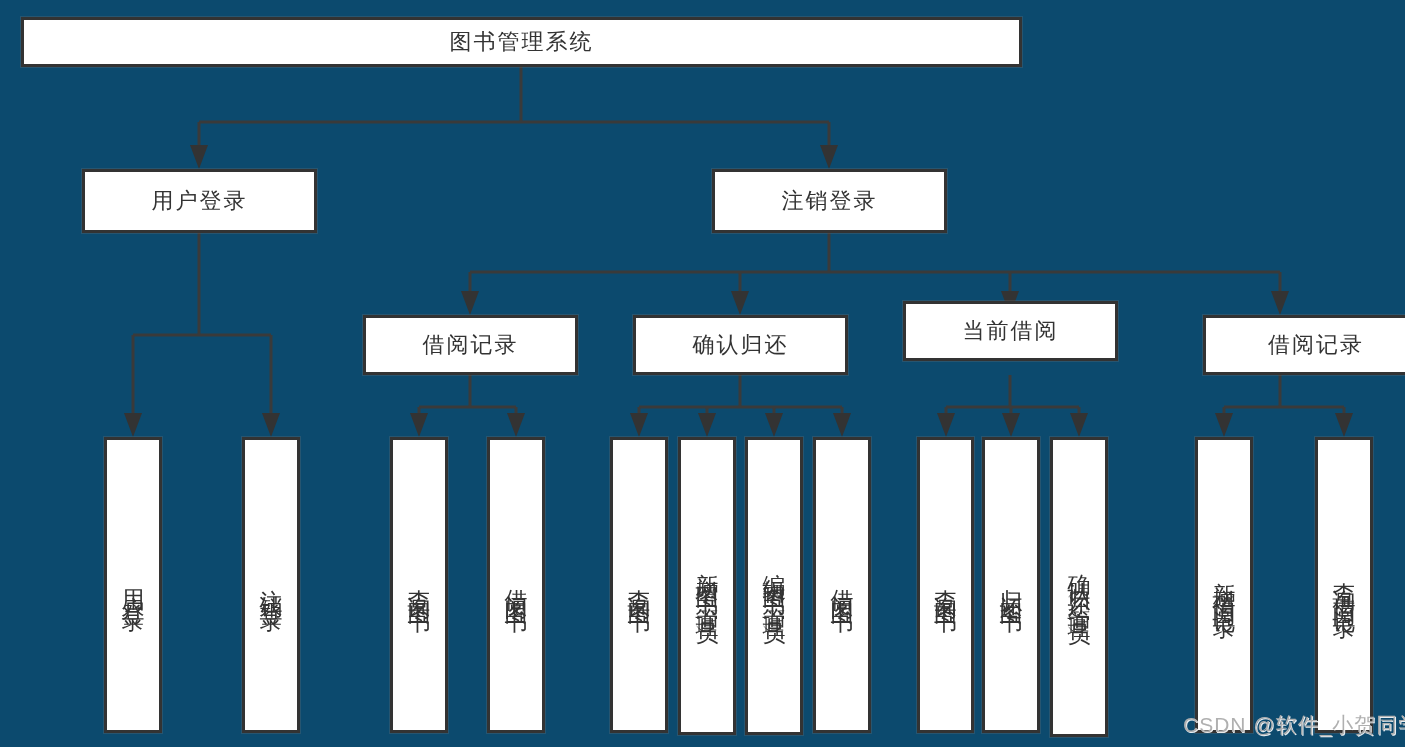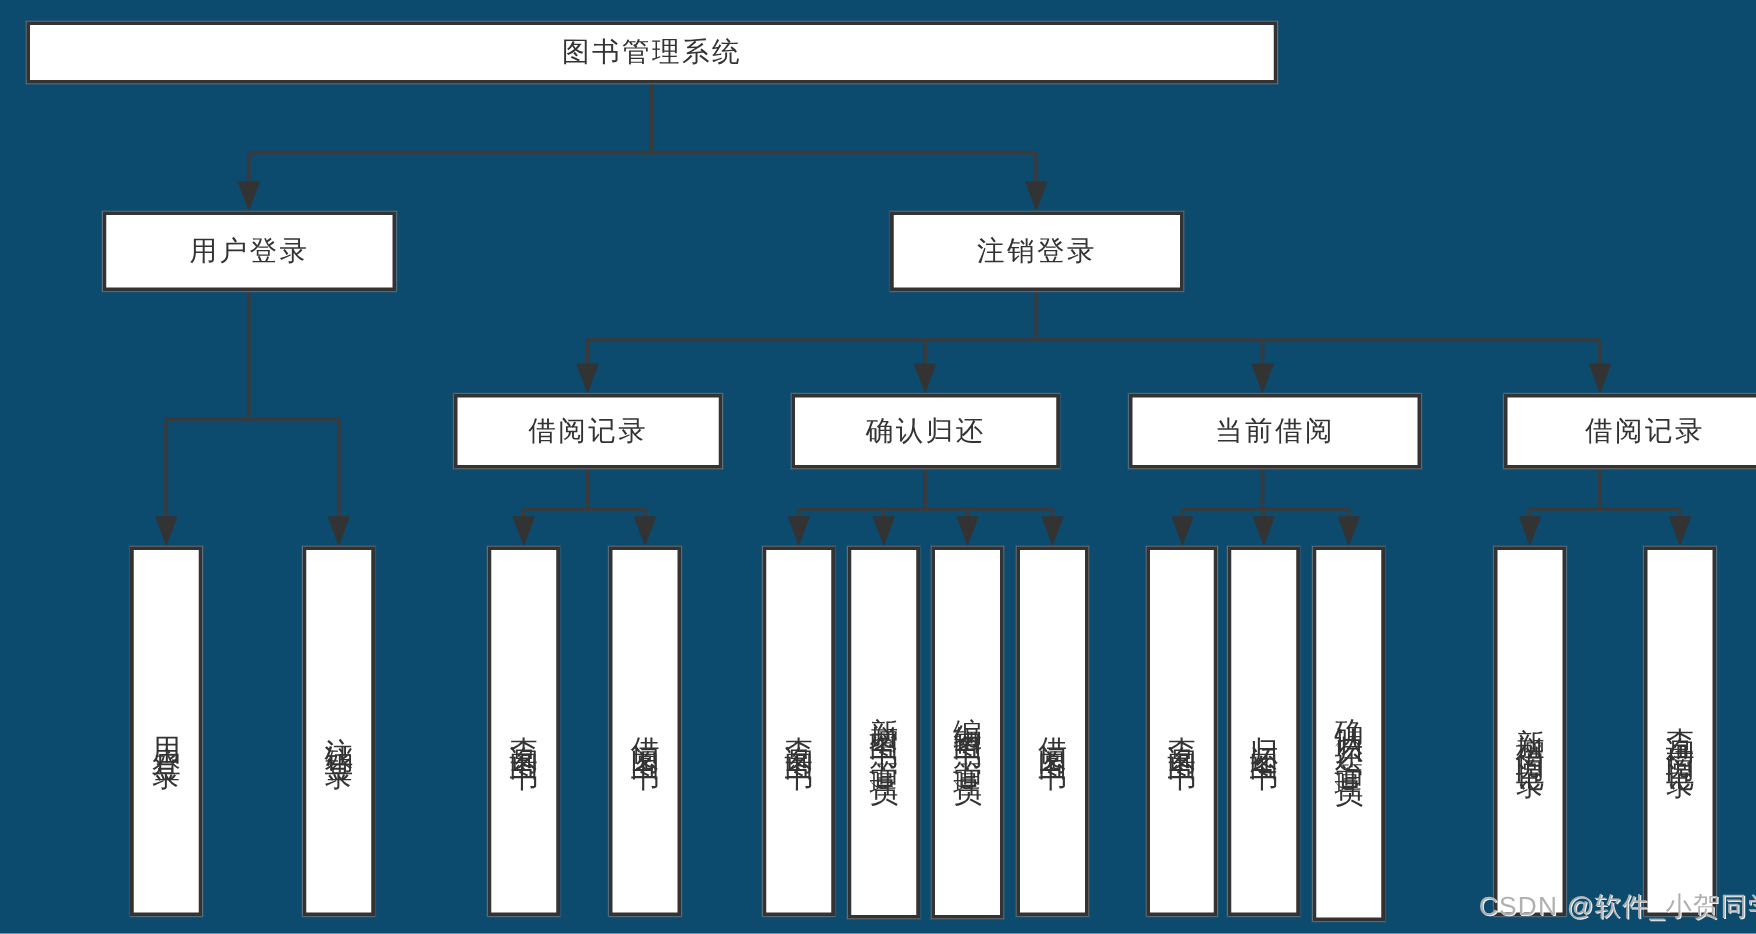--- a/index.html
+++ b/index.html
@@ -95,21 +95,21 @@
     </g>
   </svg>
 
   <div class="node" style="left:21px;top:17px;width:1001px;height:50px">图书管理系统</div>
 
   <div class="node" style="left:82px;top:169px;width:235px;height:64px">用户登录</div>
   <div class="node" style="left:712px;top:169px;width:235px;height:64px">注销登录</div>
 
   <div class="node" style="left:363px;top:315px;width:215px;height:60px">借阅记录</div>
   <div class="node" style="left:633px;top:315px;width:215px;height:60px">确认归还</div>
-  <div class="node" style="left:903px;top:315px;width:234px;height:60px">当前借阅</div>
+  <div class="node" style="left:903px;top:301px;width:215px;height:60px">当前借阅</div>
   <div class="node" style="left:1203px;top:315px;width:226px;height:60px">借阅记录</div>
 
   <div class="leaf" style="left:104px;top:437px;width:58px;height:296px">用户登录</div>
   <div class="leaf" style="left:242px;top:437px;width:58px;height:296px">注销登录</div>
 
   <div class="leaf" style="left:390px;top:437px;width:58px;height:296px">查询图书</div>
   <div class="leaf" style="left:487px;top:437px;width:58px;height:296px">借阅图书</div>
 
   <div class="leaf" style="left:610px;top:437px;width:58px;height:296px">查询图书</div>
   <div class="leaf" style="left:678px;top:437px;width:58px;height:298px">新增图书（管理员）</div>

